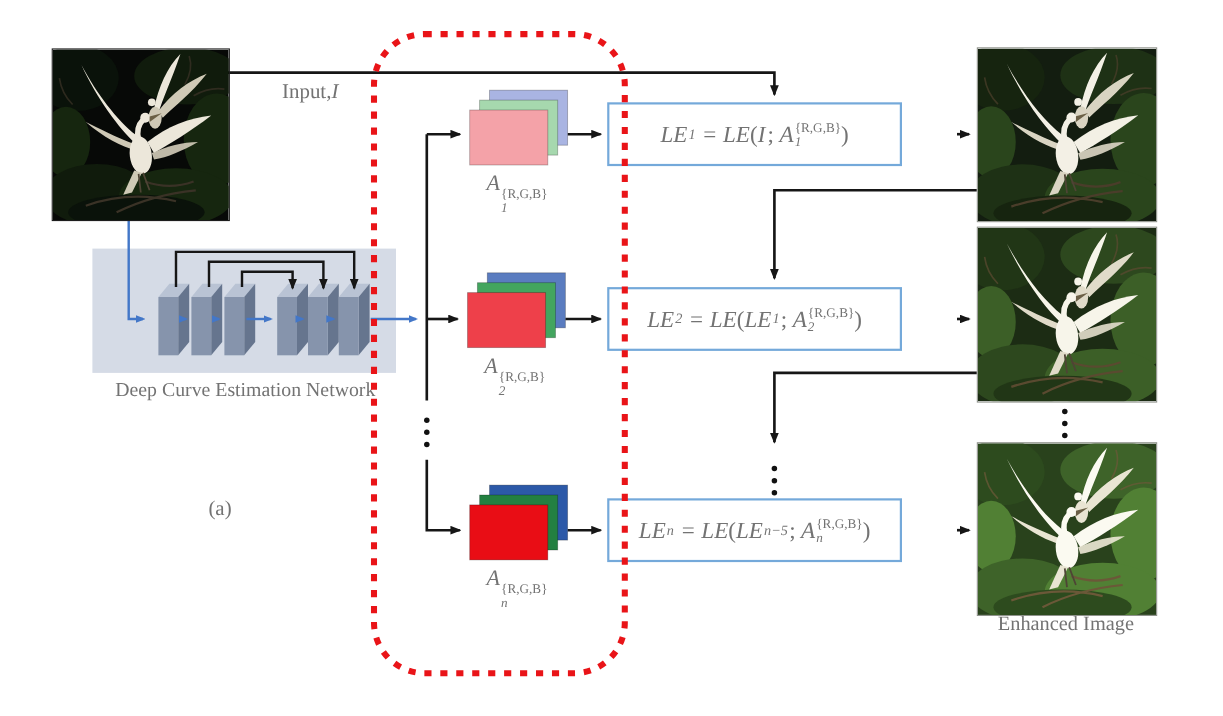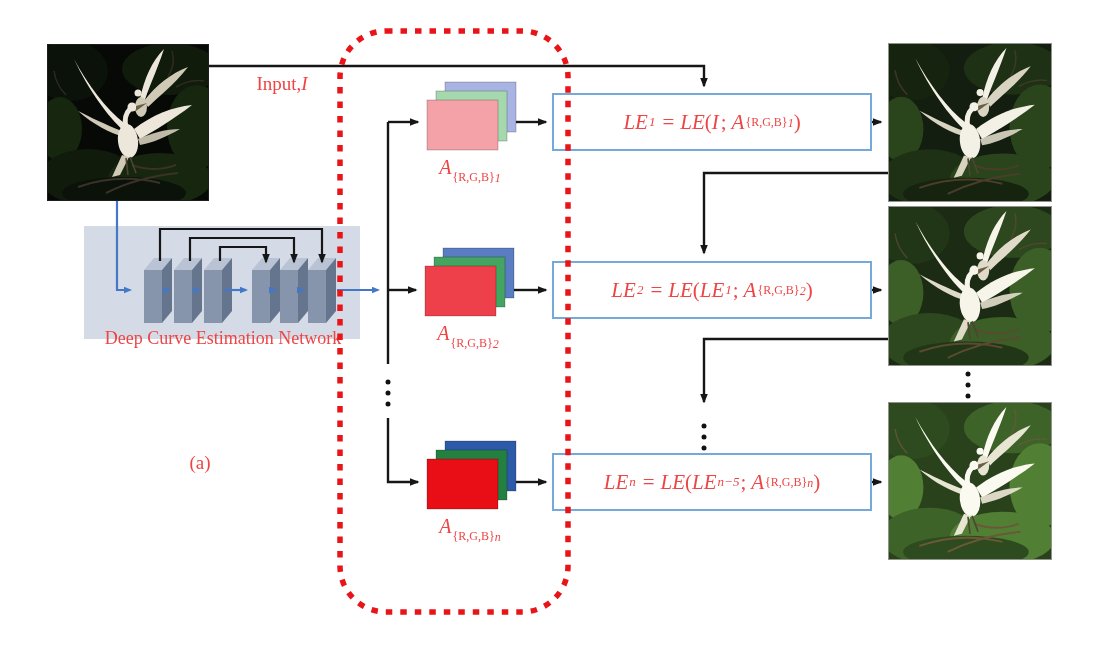--- a/index.html
+++ b/index.html
@@ -1,55 +1,55 @@
 <!DOCTYPE html>
 <html><head>
 <meta charset="utf-8">
 <style>
   html,body{margin:0;padding:0;background:#ffffff;}
   #canvas{position:relative;width:1112px;height:651px;background:#ffffff;overflow:hidden;
-          font-family:"Liberation Serif","DejaVu Serif",serif;color:#ef4444;}
+          font-family:"Liberation Serif","DejaVu Serif",serif;color:#737373;}
   #canvas svg{display:block;}
   .layer{position:absolute;left:0;top:0;}
   #baseSvg{z-index:1;}
   #htmlLayer{position:absolute;left:0;top:0;width:1112px;height:651px;z-index:2;}
   #redSvg{z-index:3;pointer-events:none;}
 
   
   .photo{position:absolute;overflow:hidden;}
   .photo svg{width:100%;height:100%;}
   .p-input{left:47px;top:44px;width:160px;height:155px;border:1px solid #1d1d1d;}
   .p-out1{left:888px;top:43px;width:162px;height:157px;border:1px solid #8f938c;}
   .p-out2{left:888px;top:206px;width:162px;height:158px;border:1px solid #8f938c;}
   .p-out3{left:888px;top:402px;width:162px;height:156px;border:1px solid #8f938c;}
 
   
   .lbl{position:absolute;text-align:center;line-height:1.15;}
   .it{font-style:italic;}
   #inputLabel{left:222px;top:73px;width:120px;font-size:19px;}
-  #dceTitle{left:56px;top:328px;width:334px;font-size:18px;line-height:21px;}
+  #dceTitle{left:56px;top:344px;width:334px;font-size:18px;line-height:21px;}
   #captionA{left:168px;top:452px;width:64px;font-size:19px;}
   #cpmLabel{left:336px;top:556px;width:230px;font-size:18px;}
   #enhLabel{left:882px;top:558px;width:174px;font-size:18.5px;}
 
   
   .maplbl{position:absolute;width:120px;text-align:center;font-size:20px;}
   .maplbl .sym{font-style:italic;}
   #mapLbl0{left:410px;top:156px;}
   #mapLbl1{left:408px;top:322px;}
   #mapLbl2{left:410px;top:515px;}
 
   
-  .ss{display:inline-flex;flex-direction:row;align-items:flex-start;line-height:1;
+  .ss{display:inline-flex;flex-direction:column;align-items:flex-start;line-height:1;
       font-size:12px;vertical-align:-7px;margin-left:1px;}
   .ss .sst{display:block;}
   .ss .ssb{display:block;font-style:italic;margin-top:1px;}
 
   
-  .eqbox{position:absolute;width:320px;height:58px;background:#ffffff;border:2px solid #74a9da;
+  .eqbox{position:absolute;width:268px;height:58px;background:#ffffff;border:2px solid #74a9da;
          box-sizing:border-box;display:flex;align-items:center;justify-content:center;
          font-size:21px;white-space:nowrap;}
   #eq0{left:552px;top:93px;}
   #eq1{left:552px;top:261px;}
   #eq2{left:552px;top:453px;}
   .eqbox .subs{font-size:13px;vertical-align:-5px;margin:0 1px;}
   .eqbox .op{margin:0 6px;}
   .eqbox .sep{margin-right:5px;}
 </style>
 </head>
@@ -223,20 +223,21 @@
           <span class="sst">{R,G,B}</span>
           <span class="ssb">2</span>
         </span></div>
 
     <div class="maplbl" id="mapLbl2"><span class="sym">A</span><span class="ss">
           <span class="sst">{R,G,B}</span>
           <span class="ssb">n</span>
         </span></div>
 
 
+    <div class="lbl" id="enhLabel">Enhanced Image</div>
 
     <div class="eqbox" id="eq0">
         <span class="it">LE</span>
         <span class="subs it">1</span>
         <span class="op">=</span>
         <span class="it">LE</span>
         <span>(</span>
         <span class="it">I</span>
         <span class="subs it"></span>
         <span class="sep">;</span>

